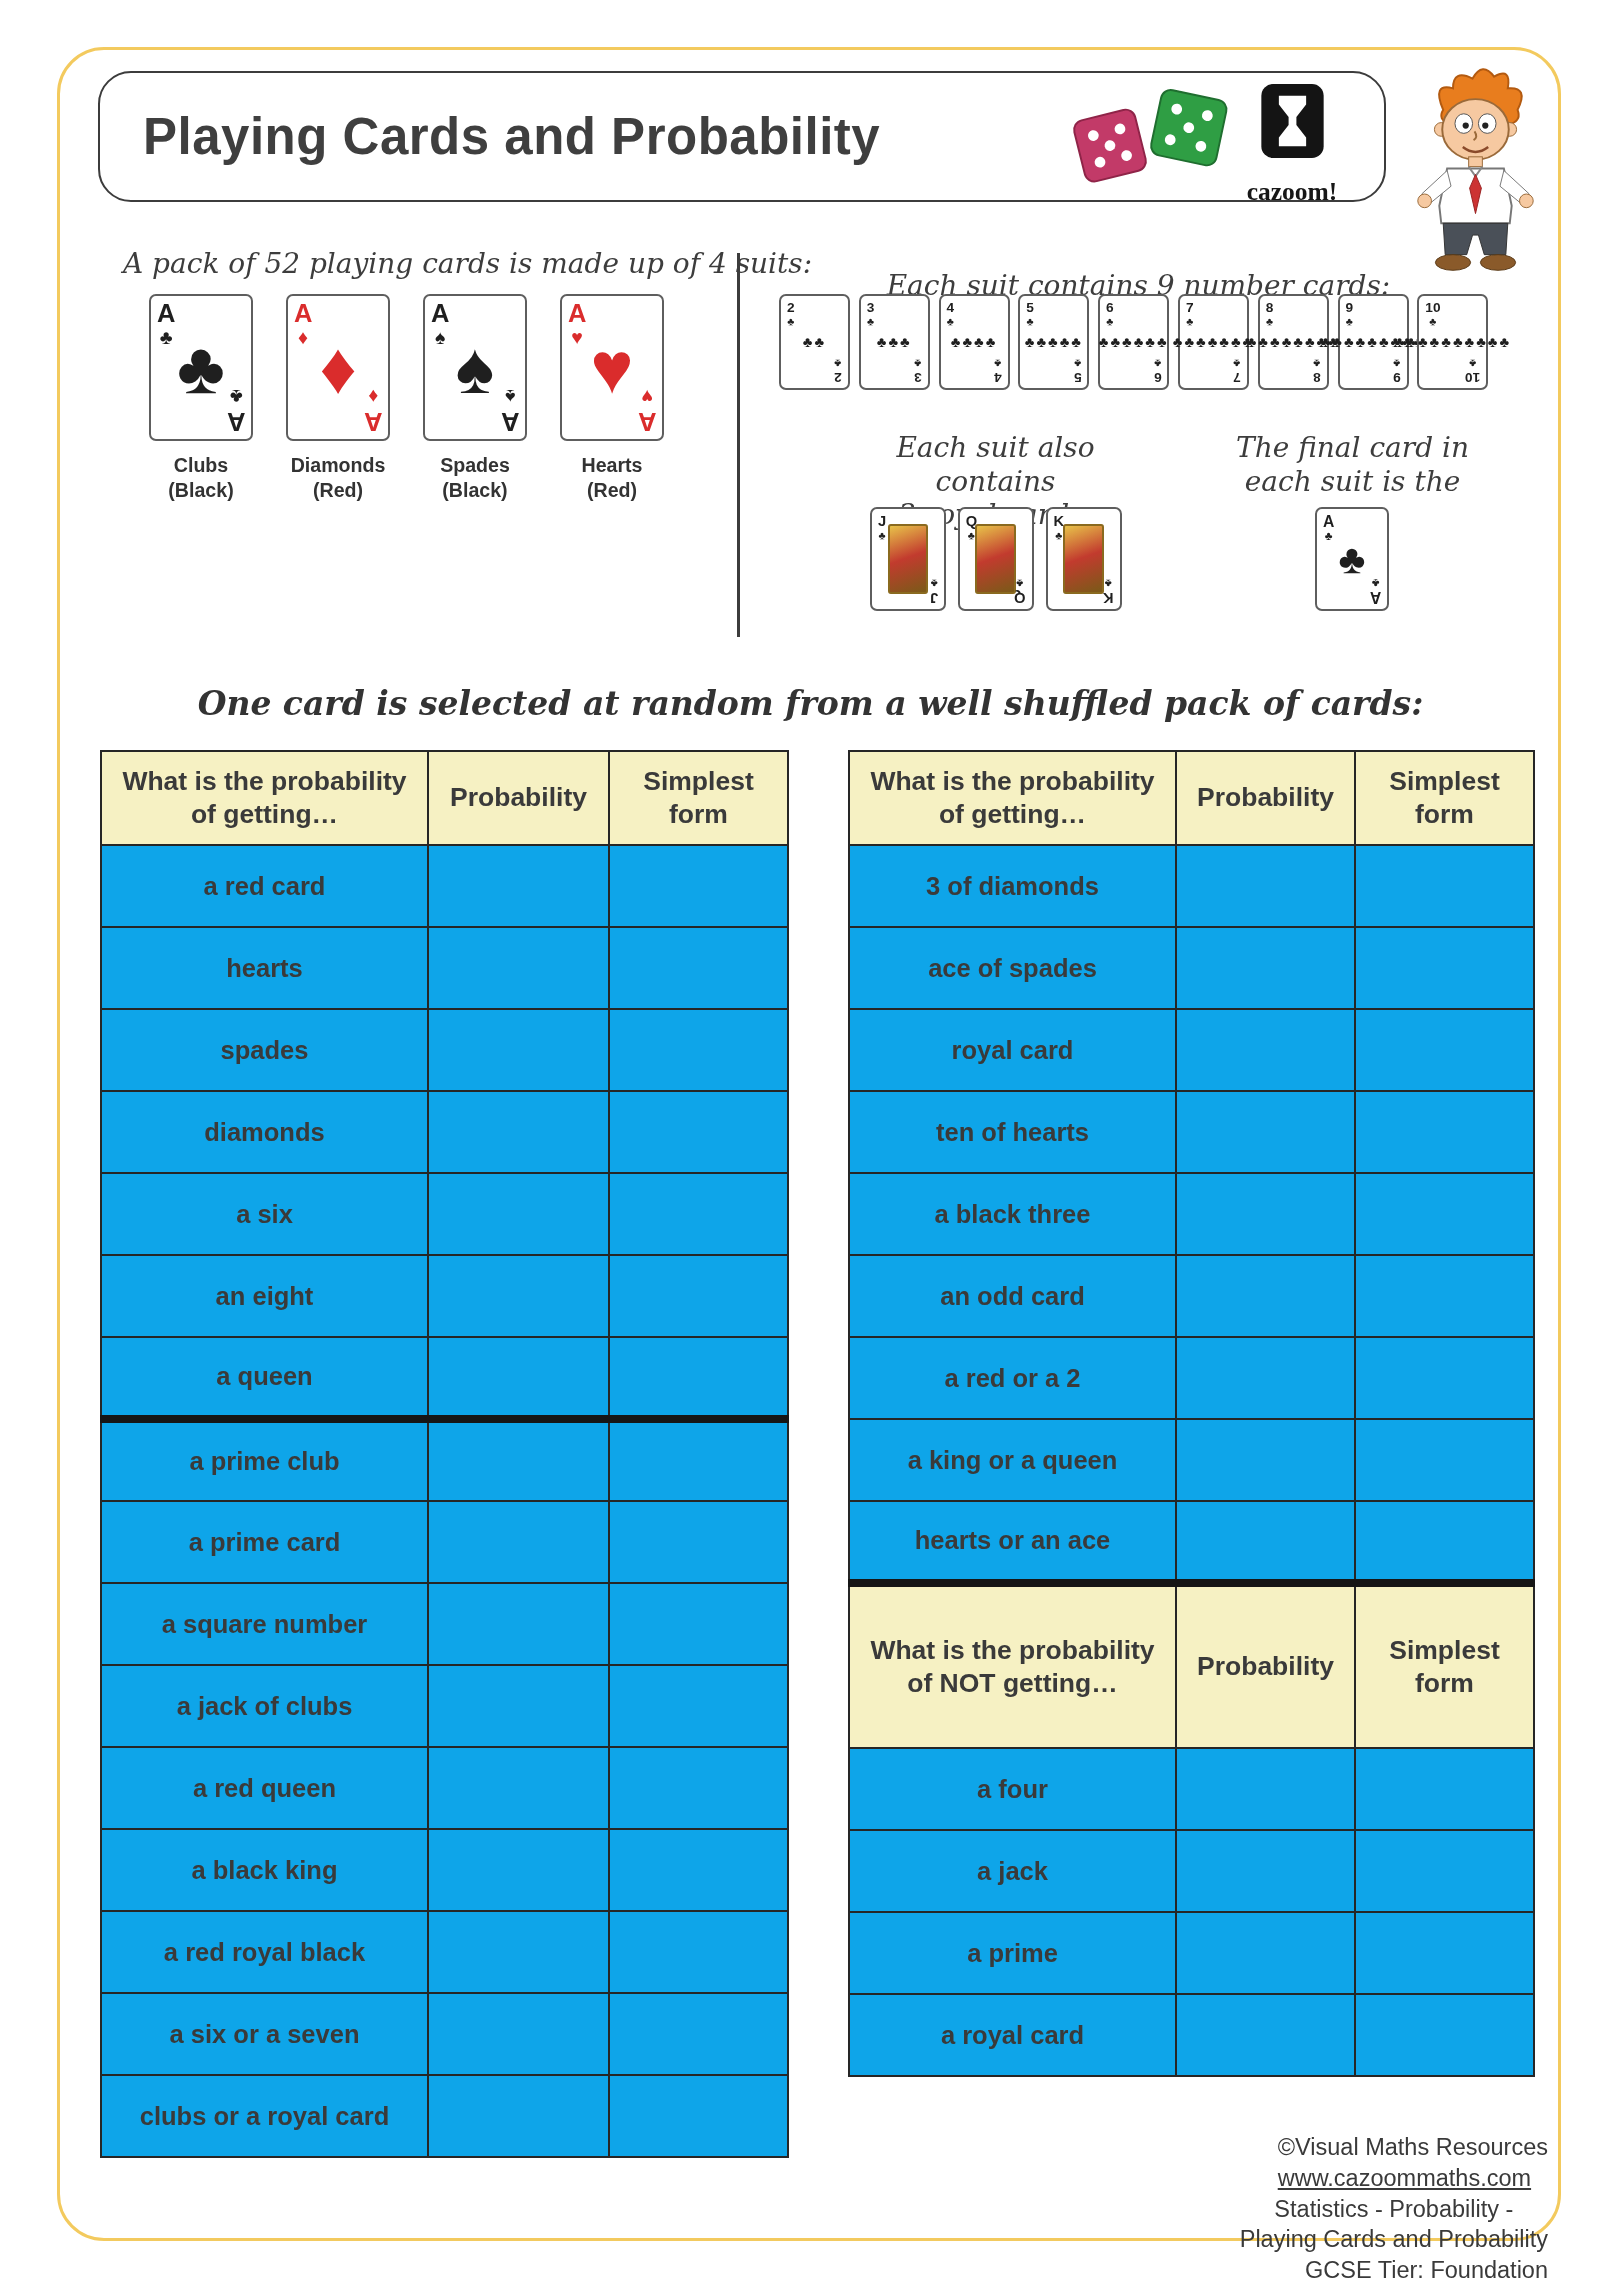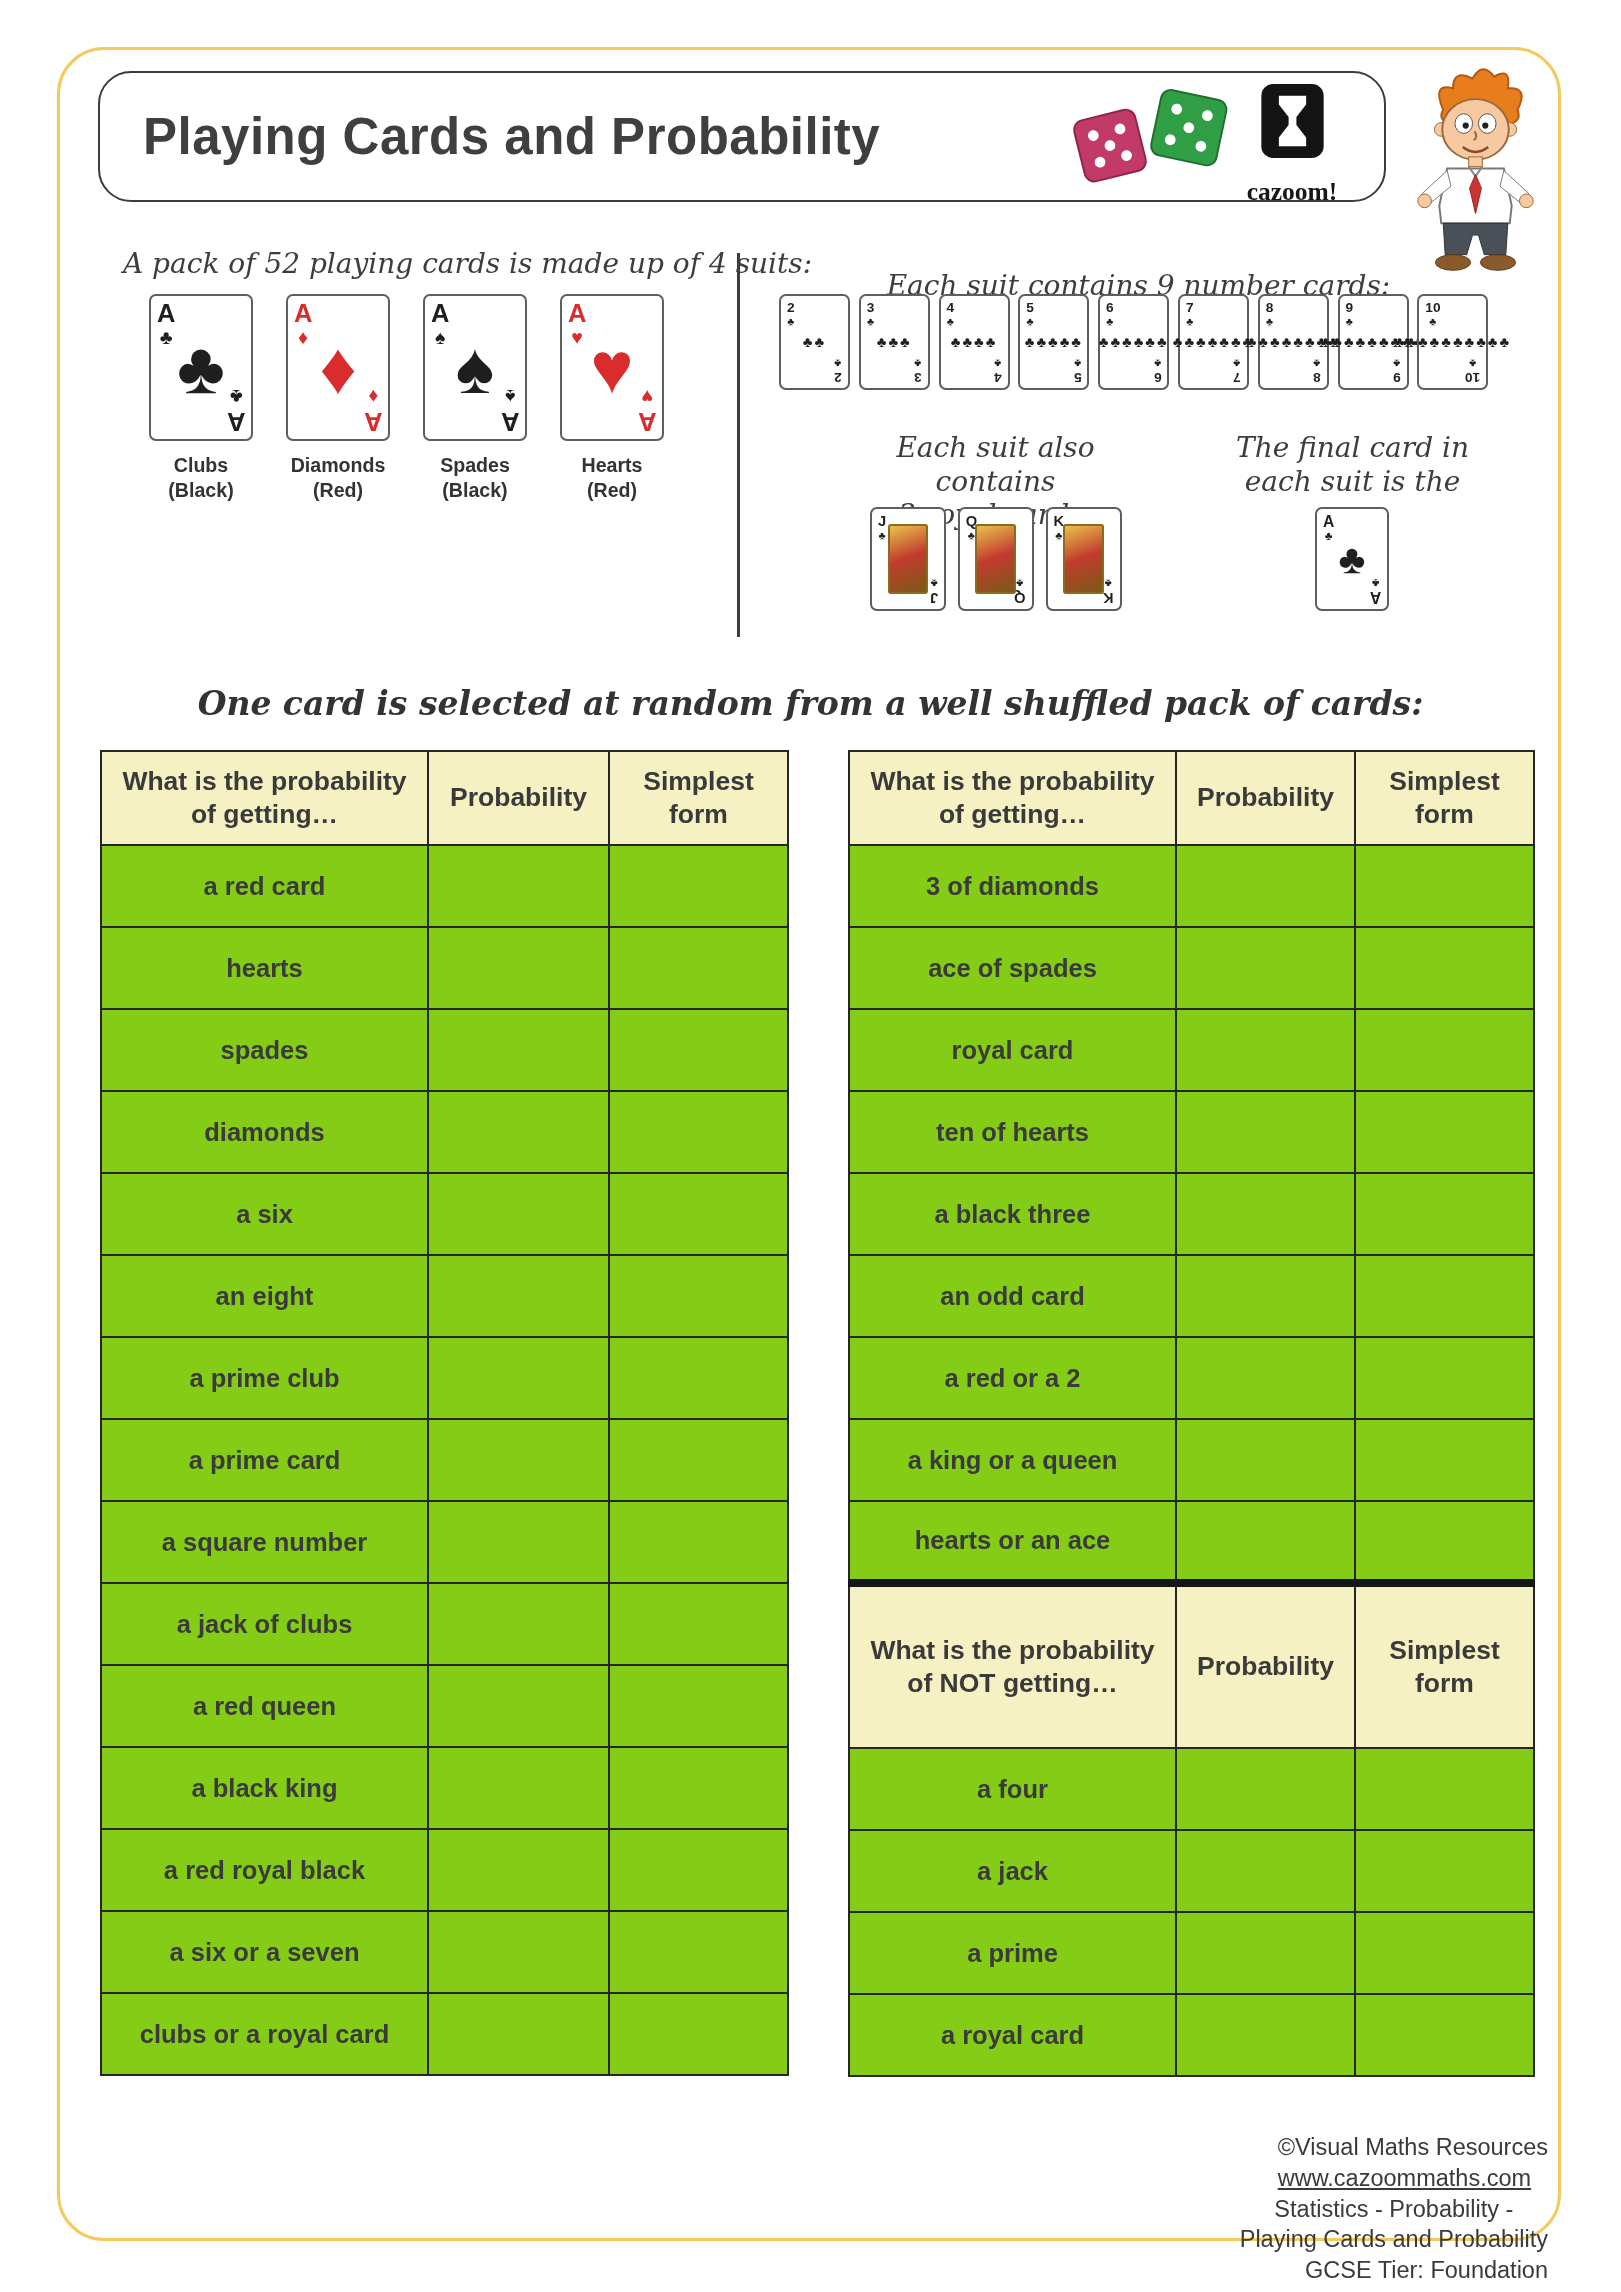--- a/index.html
+++ b/index.html
@@ -95,21 +95,21 @@
 
   .ace-single { left: 1315px; top: 507px; }
   .ace-sm { width: 74px; height: 104px; }
   .ace-sm .corner .rk  { font-size: 15.7px; }
   .ace-sm .corner .sym { font-size: 11.8px; margin-top: 1px; }
   .ace-sm .center-sym  { font-size: 41px; }
 
   
   table.prob {
     position: absolute; border-collapse: collapse; table-layout: fixed;
-    background: #84cc16; border: 2.9px solid #262626;
+    background: #0ea5e9; border: 2.9px solid #262626;
   }
   table.prob th, table.prob td { border: 2px solid #262626; vertical-align: middle; }
   table.prob th {
     background: #f6f1c3; font-size: 26.5px; font-weight: bold;
     text-align: center; color: #3a3a3a; padding: 5.9px 9.8px; line-height: 1.25;
   }
   table.prob td.q { font-size: 25.5px; font-weight: bold; text-align: center; color: #3a3a3a; padding: 3.9px 9.8px; }
   table.prob tr       { height: 82px; }
   table.prob tr.head  { height: 94px; }
   table.prob tr.thick td { border-bottom: 8.8px solid #161616; }
@@ -464,20 +464,25 @@
   <tr>
         <td class="q">a six</td>
         <td></td>
         <td></td>
       </tr>
   <tr>
         <td class="q">an eight</td>
         <td></td>
         <td></td>
       </tr>
+  <tr class="thick">
+        <td class="q">a queen</td>
+        <td></td>
+        <td></td>
+      </tr>
   <tr>
         <td class="q">a prime club</td>
         <td></td>
         <td></td>
       </tr>
   <tr>
         <td class="q">a prime card</td>
         <td></td>
         <td></td>
       </tr>

